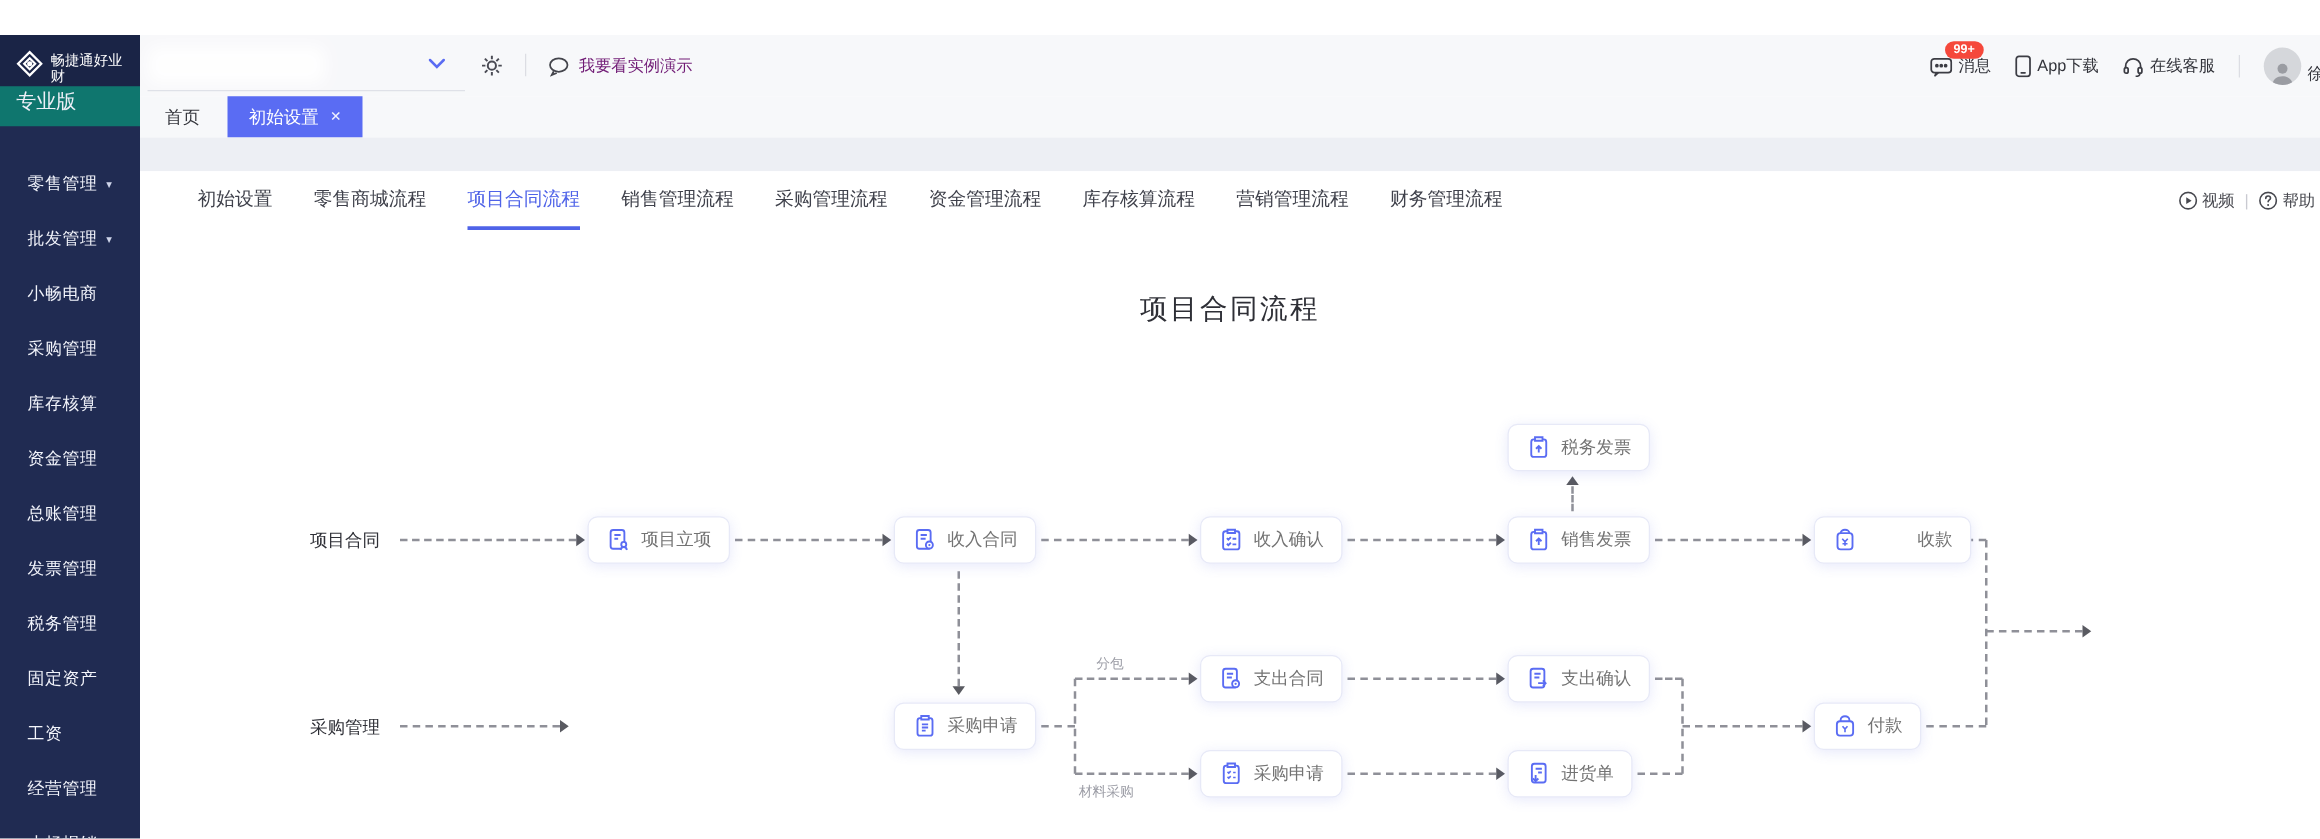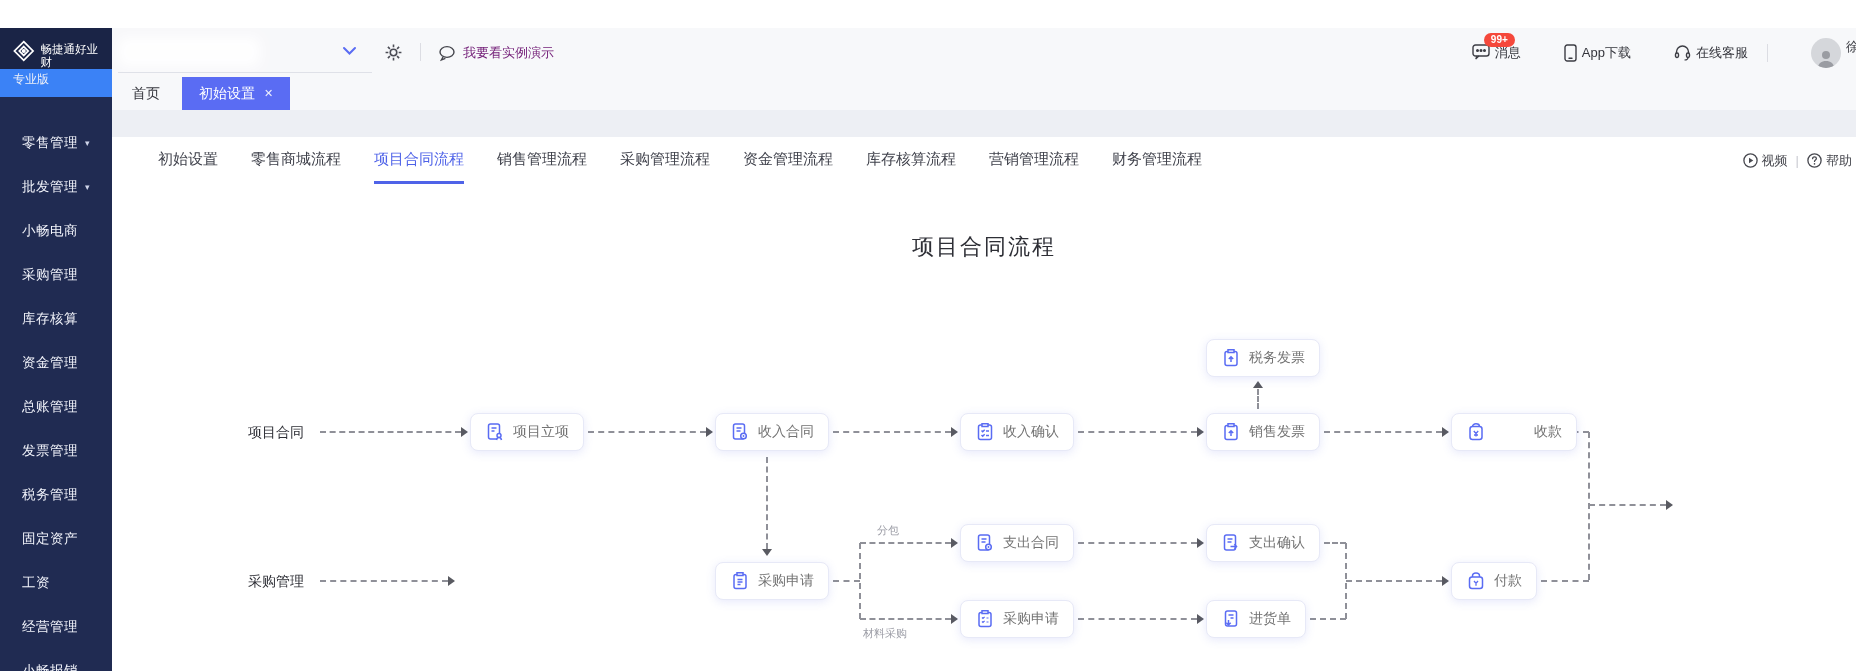--- a/index.html
+++ b/index.html
@@ -10,40 +10,40 @@
   
   .header { position:absolute; left:0; top:28px; right:0; height:49px; background:#f7f8fa; }
   .redact-blob { position:absolute; left:118px; top:9px; width:142px; height:30px;
                  background:#ffffff; border-radius:8px; filter:blur(6px); opacity:.97; }
   .company-underline { position:absolute; left:118px; top:44px; width:254px; border-bottom:1px solid #dfe1e8; }
   .hdr-ico { position:absolute; display:flex; align-items:center; justify-content:center; }
   .hdr-divider { position:absolute; width:1px; height:18px; background:#dcdde3; top:15px; }
   .demo-link { position:absolute; left:438px; top:0; height:49px; display:flex; align-items:center;
                gap:7px; font-size:13px; color:#701a75; cursor:pointer; }
   .header-right { position:absolute; right:-16px; top:0; height:49px; display:flex; align-items:center; gap:19px; }
-  .hr-item { position:relative; display:flex; align-items:flex-start; gap:5px; font-size:13px; color:#33343b; cursor:pointer;margin-left:24px; }
+  .hr-item { position:relative; display:flex; align-items:flex-end; gap:5px; font-size:13px; color:#33343b; cursor:pointer; }
   .badge { position:absolute; top:-11px; left:12px; background:#f5483b; color:#fff; font-size:10px;
            font-weight:bold; border-radius:9px; padding:1px 7px; line-height:12px; }
   .avatar { width:30px; height:30px; border-radius:50%; background:#d5d7db; display:flex;
             align-items:flex-end; justify-content:center; overflow:hidden; }
   .user-name { font-size:13px; color:#33343b; white-space:nowrap; }
 
   
   .win-tabs { position:absolute; left:112px; top:77px; right:0; height:33px; background:#f7f8fa;
               display:flex; align-items:stretch; }
   .wtab-home { display:flex; align-items:center; padding:0 22px 0 20px; font-size:14px; color:#34353c; cursor:pointer; }
   .wtab-active { display:flex; align-items:center; gap:9px; padding:0 17px; background:#5a6cf3;
                  color:#fff; font-size:14px; cursor:pointer; }
   .wtab-close { font-size:11px; opacity:.9; }
 
   
   .sidebar { position:absolute; left:0; top:28px; width:112px; bottom:0; background:#202b52; z-index:6; }
   .logo-row { display:flex; align-items:flex-start; gap:5px; padding:11px 4px 0 12px; background:#1a2446; }
   .logo-name { color:#fff; font-size:11.5px; line-height:13px; padding-top:4px; }
-  .edition { color:#eef0f8; font-size:12px; padding:2px 0 9px 13px; background:#3b82f6; }
+  .edition { color:#eef0f8; font-size:16px; padding:2px 0 9px 13px; background:#0f766e; }
   .side-menu { padding-top:24px; }
   .side-item { height:44px; display:flex; align-items:center; padding-left:22px; color:#f2f4fb;
                font-size:13.5px; cursor:pointer; letter-spacing:.5px; }
   .side-caret { font-size:9px; margin-left:7px; color:#cfd5ea; }
 
   
   .gap-strip { position:absolute; left:112px; top:110px; right:0; height:27px; background:#edeff4; }
   .card { position:absolute; left:112px; top:137px; right:0; bottom:0; background:#fff; }
 
   .page-tabs { display:flex; align-items:stretch; height:47px; padding-left:46px; }

